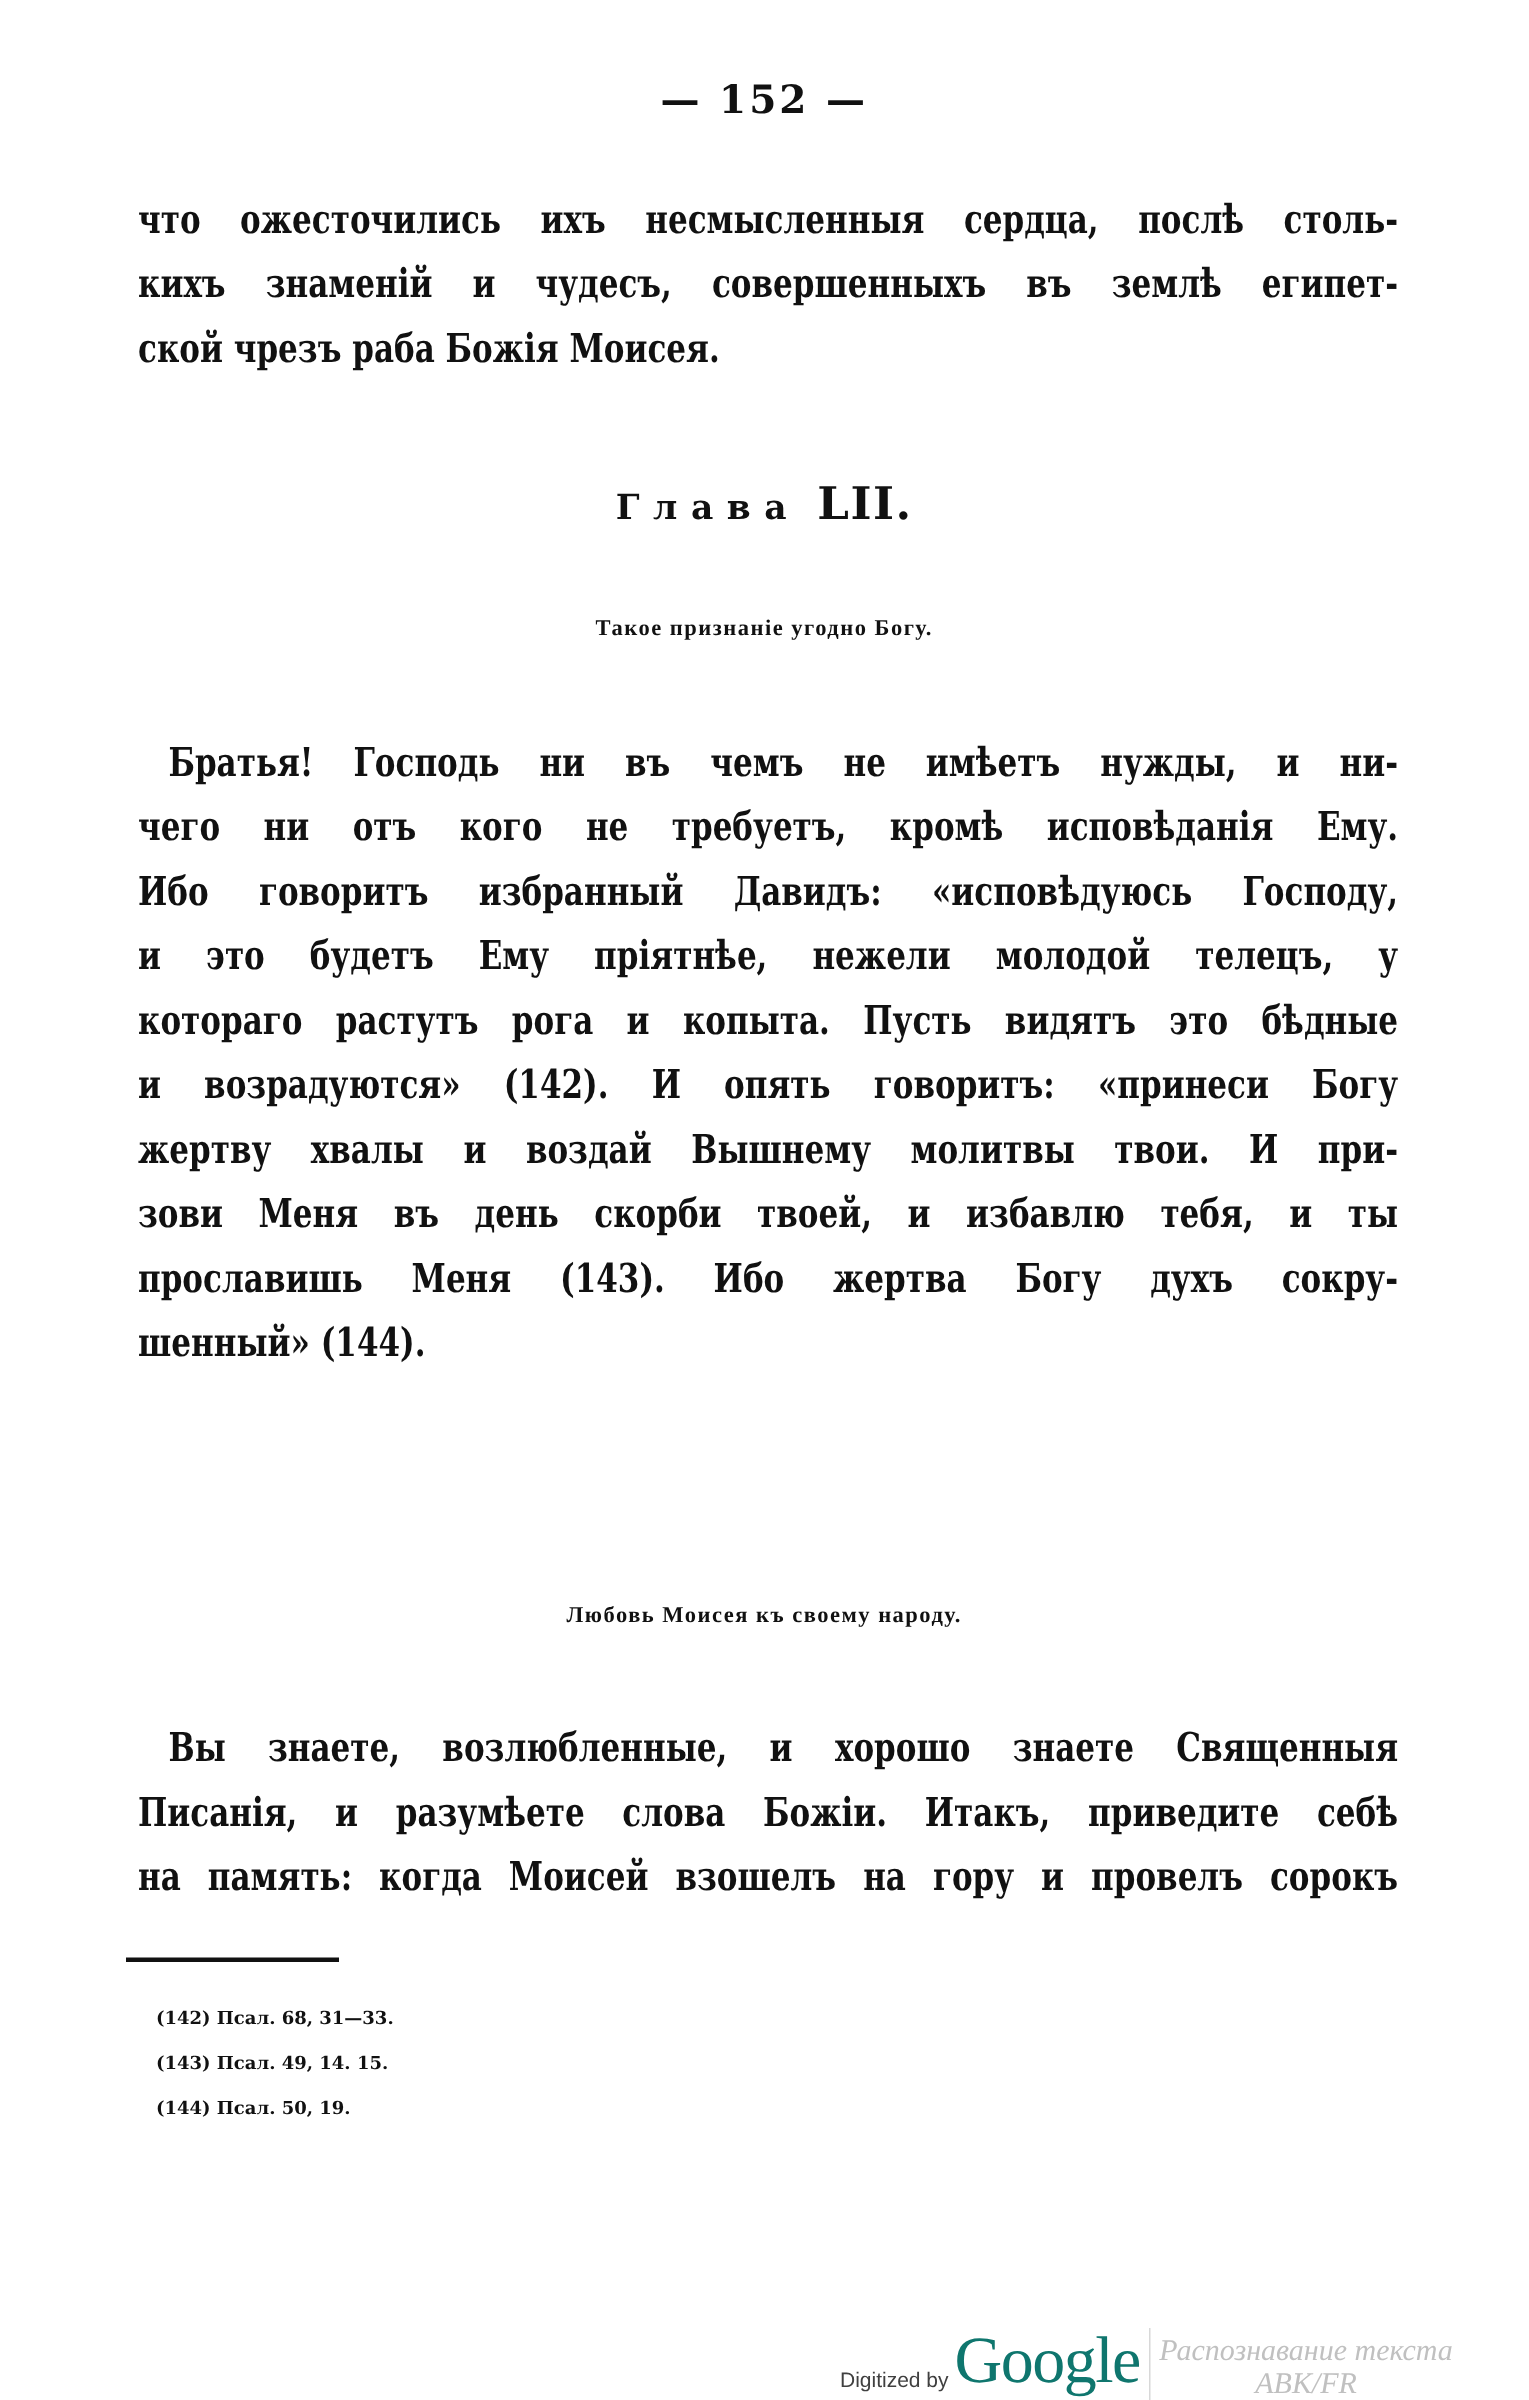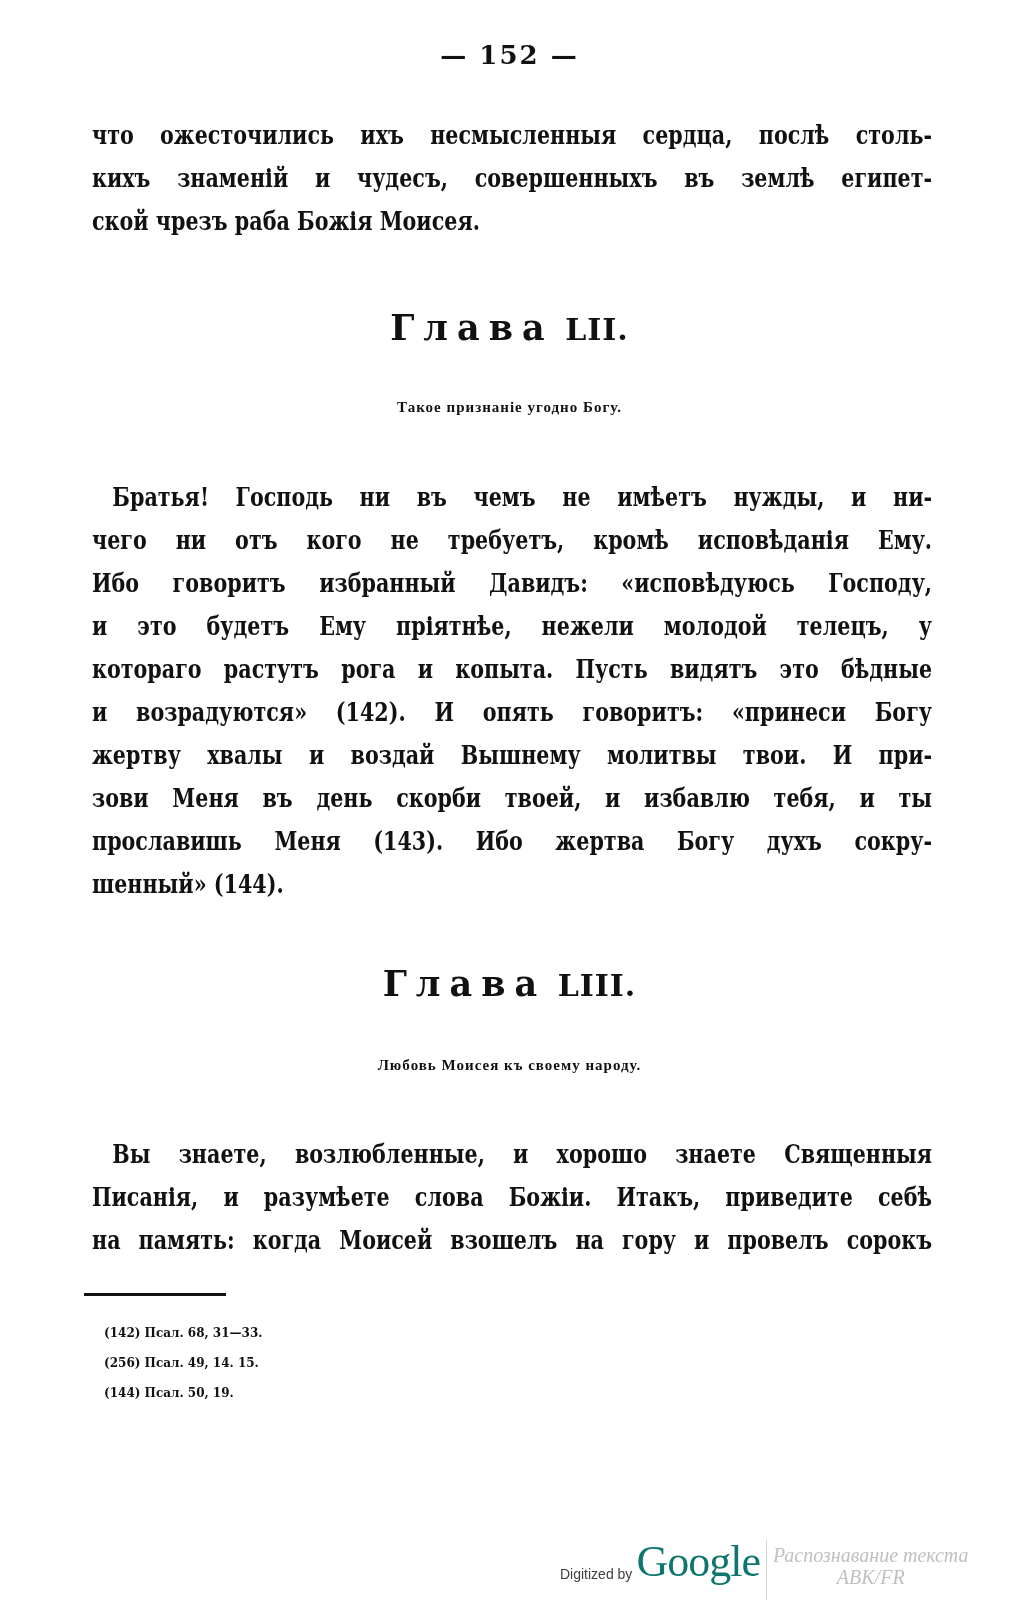--- a/index.html
+++ b/index.html
@@ -10,21 +10,21 @@
     body {
       width: 1019px;
       height: 1600px;
       position: relative;
       overflow: hidden;
       color: #111111;
       font-family: "Liberation Serif", "DejaVu Serif", serif;
     }
     .page {
       position: absolute;
-      left: 0; top: 0;
+      left: 0; top: 12px;
       width: 1019px; height: 1155px;
     }
     .page-number {
       position: absolute;
       top: 40px;
       left: 0; right: 0;
       text-align: center;
       font-family: "DejaVu Serif", serif;
       font-weight: bold;
       font-size: 26px;
@@ -55,21 +55,21 @@
       position: absolute;
       left: 0; right: 0;
       text-align: center;
       font-family: "DejaVu Serif", serif;
       font-weight: bold;
       font-size: 30px;
       letter-spacing: 1px;
     }
     .chapter-title .g {
       letter-spacing: 9px;
-      font-size: 35px;
+      font-size: 23px;
     }
     .chapter-subtitle {
       position: absolute;
       left: 0; right: 0;
       text-align: center;
       font-family: Liberation Serif, serif;
       font-weight: bold;
       font-size: 15px;
       letter-spacing: 1px;
     }
@@ -155,36 +155,32 @@
     <span class="line">Ибо говоритъ избранный Давидъ: «исповѣдуюсь Господу,</span>
     <span class="line">и это будетъ Ему пріятнѣе, нежели молодой телецъ, у</span>
     <span class="line">котораго растутъ рога и копыта. Пусть видятъ это бѣдные</span>
     <span class="line">и возрадуются» (142). И опять говоритъ: «принеси Богу</span>
     <span class="line">жертву хвалы и воздай Вышнему молитвы твои. И при-</span>
     <span class="line">зови Меня въ день скорби твоей, и избавлю тебя, и ты</span>
     <span class="line">прославишь Меня (143). Ибо жертва Богу духъ сокру-</span>
     <span class="line last">шенный» (144).</span>
   </div>
 
-  <div class="chapter-title" style="top:963px;">
-    <span class="g">Глава</span>
-    <span>LIII.</span>
-  </div>
   <div class="chapter-subtitle" style="top:1057px;">Любовь Моисея къ своему народу.</div>
 
   <div class="text-block" style="top:1132px;">
     <span class="line" style="padding-left:26px;width:1051px;">Вы знаете, возлюбленные, и хорошо знаете Священныя</span>
     <span class="line">Писанія, и разумѣете слова Божіи. Итакъ, приведите себѣ</span>
     <span class="line">на память: когда Моисей взошелъ на гору и провелъ сорокъ</span>
   </div>
 
   <div class="footnote-rule"></div>
   <div class="footnotes">
     <span class="footnote">(142) Псал. 68, 31—33.</span>
-    <span class="footnote">(256) Псал. 49, 14. 15.</span>
+    <span class="footnote">(143) Псал. 49, 14. 15.</span>
     <span class="footnote">(144) Псал. 50, 19.</span>
   </div>
 
   <div class="watermark">
     <span class="wm-digitized">Digitized by</span>
     <span class="wm-google">Google</span>
     <span class="wm-divider"></span>
     <span class="wm-ocr">
       <span>Распознавание текста</span><br>
       <span>ABK/FR</span>

